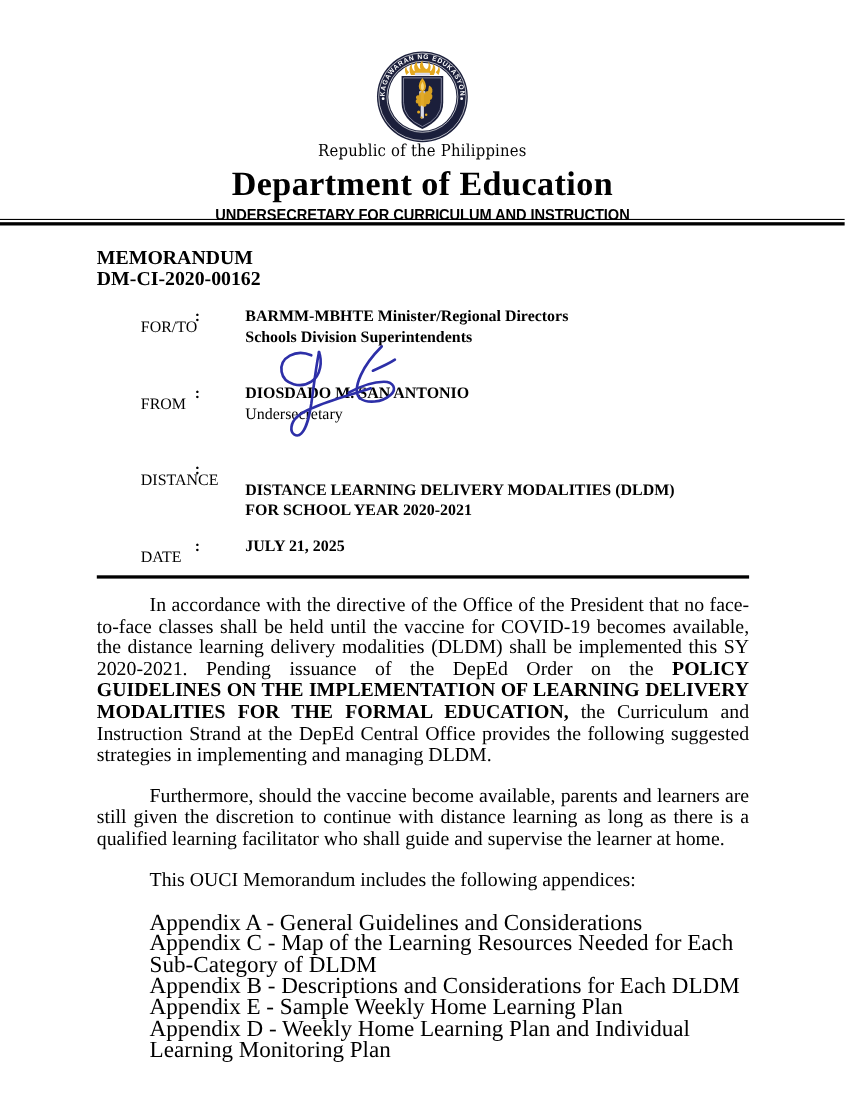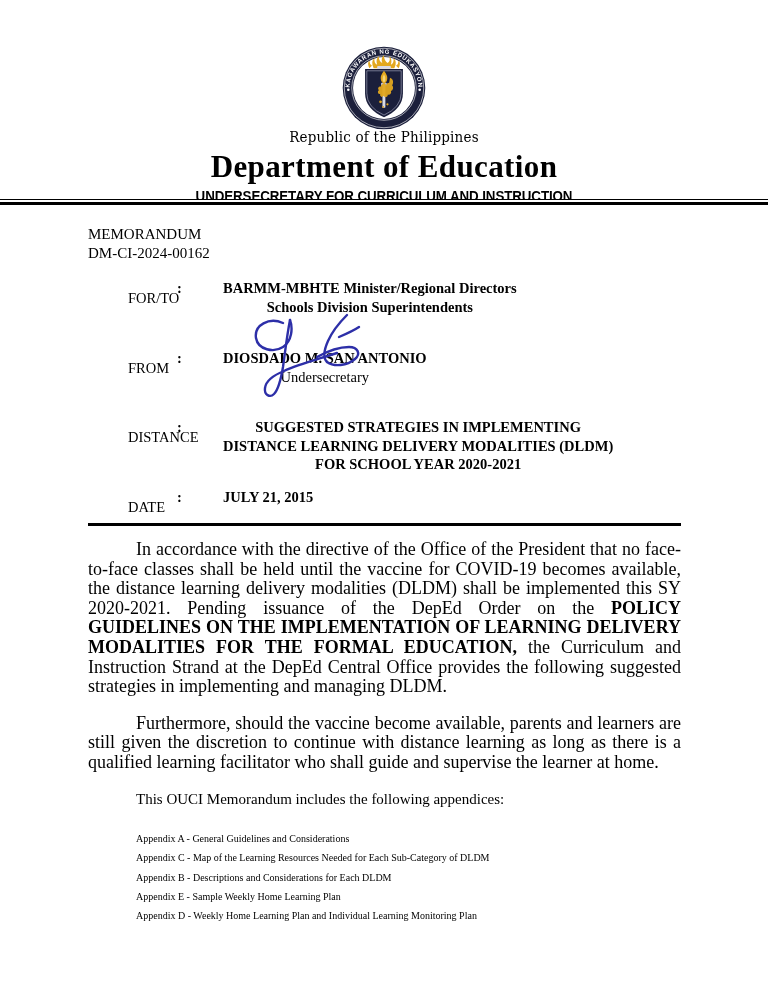--- a/index.html
+++ b/index.html
@@ -93,22 +93,22 @@
   .sheet {
     position: absolute;
     left: 0;
     top: 0;
     width: 768px;
   }
   .memo-id {
     position: absolute;
     left: 88px;
     top: 225px;
-    font-weight: 400;
-    font-size: 15px;
+    font-weight: 700;
+    font-size: 18px;
     line-height: 18.5px;
   }
 
   .field {
     position: absolute;
     left: 88px;
     width: 600px;
     font-size: 14.5px;
     line-height: 18.5px;
   }
@@ -123,21 +123,20 @@
     position: absolute;
     left: 89px;
     top: 0;
     font-weight: 700;
   }
   .field .val {
     position: absolute;
     left: 135px;
     top: 0;
     font-weight: 700;
-    text-align: center;
   }
   .field .val .sub {
     font-weight: 400;
   }
 
   #field-forto { top: 279px; }
   #field-from  { top: 349px; }
   #field-subject { top: 418px; }
   #field-date  { top: 488px; }
 
@@ -163,28 +162,28 @@
     font-size: 18px;
     line-height: 19.6px;
     text-align: justify;
     text-indent: 48px;
   }
   p.para b { font-weight: 700; }
 
   .intro-line {
     margin: 0;
     padding-left: 48px;
-    font-size: 15px;
+    font-size: 18px;
     line-height: 19.6px;
   }
   .appendix-list {
     margin: 0;
     padding: 0 0 0 48px;
     list-style: none;
-    font-size: 10px;
+    font-size: 21px;
     line-height: 19.4px;
   }
   .spacer-line { height: 19.6px; }
 </style>
 </head>
 <body>
 
 <div class="sheet">
 
   <div class="letterhead">
@@ -244,21 +243,21 @@
   </div>
 
   <div class="rule-double">
     <div class="thin"></div>
     <div class="gap"></div>
     <div class="thick"></div>
   </div>
 
   <div class="memo-id">
     <div>MEMORANDUM</div>
-    <div>DM-CI-2024-00162</div>
+    <div>DM-CI-2020-00162</div>
   </div>
 
   <div class="field" id="field-forto">
     <span class="lbl">FOR/TO</span>
     <span class="colon">:</span>
     <span class="val">
       <span>BARMM-MBHTE Minister/Regional Directors</span><br>
       <span>Schools Division Superintendents</span>
     </span>
   </div>
@@ -269,30 +268,30 @@
     <span class="val">
       <span>DIOSDADO M. SAN ANTONIO</span><br>
       <span class="sub">Undersecretary</span>
     </span>
   </div>
 
   <div class="field" id="field-subject">
     <span class="lbl">DISTANCE</span>
     <span class="colon">:</span>
     <span class="val">
-      <span>SUGGESTED STRATEGIES IN IMPLEMENTING</span><br>
+      <br>
       <span>DISTANCE LEARNING DELIVERY MODALITIES (DLDM)</span><br>
       <span>FOR SCHOOL YEAR 2020-2021</span>
     </span>
   </div>
 
   <div class="field" id="field-date">
     <span class="lbl">DATE</span>
     <span class="colon">:</span>
-    <span class="val">JULY 21, 2015</span>
+    <span class="val">JULY 21, 2025</span>
   </div>
 
   <svg class="signature" viewBox="0 0 124 90">
     <g fill="none" stroke="#2d2fa8" stroke-width="2.4" stroke-linecap="round" stroke-linejoin="round">
       <path d="M 40,14 C 26,8 11,16 13,29 C 15,41 31,44 40,38 C 49,32 50,19 47,11"></path>
       <path d="M 47,11 C 44,26 42,44 40,58 C 38,70 36,80 31,85 C 27,89 21,86 22,79
                C 23,71 31,66 41,62 C 56,55 76,50 94,44"></path>
       <path d="M 104,6 C 96,14 89,23 85,32 C 81,41 80,49 84,53"></path>
       <path d="M 84,53 C 91,58 104,57 112,50 C 118,45 115,38 106,38
                C 96,38 83,43 74,48"></path>

